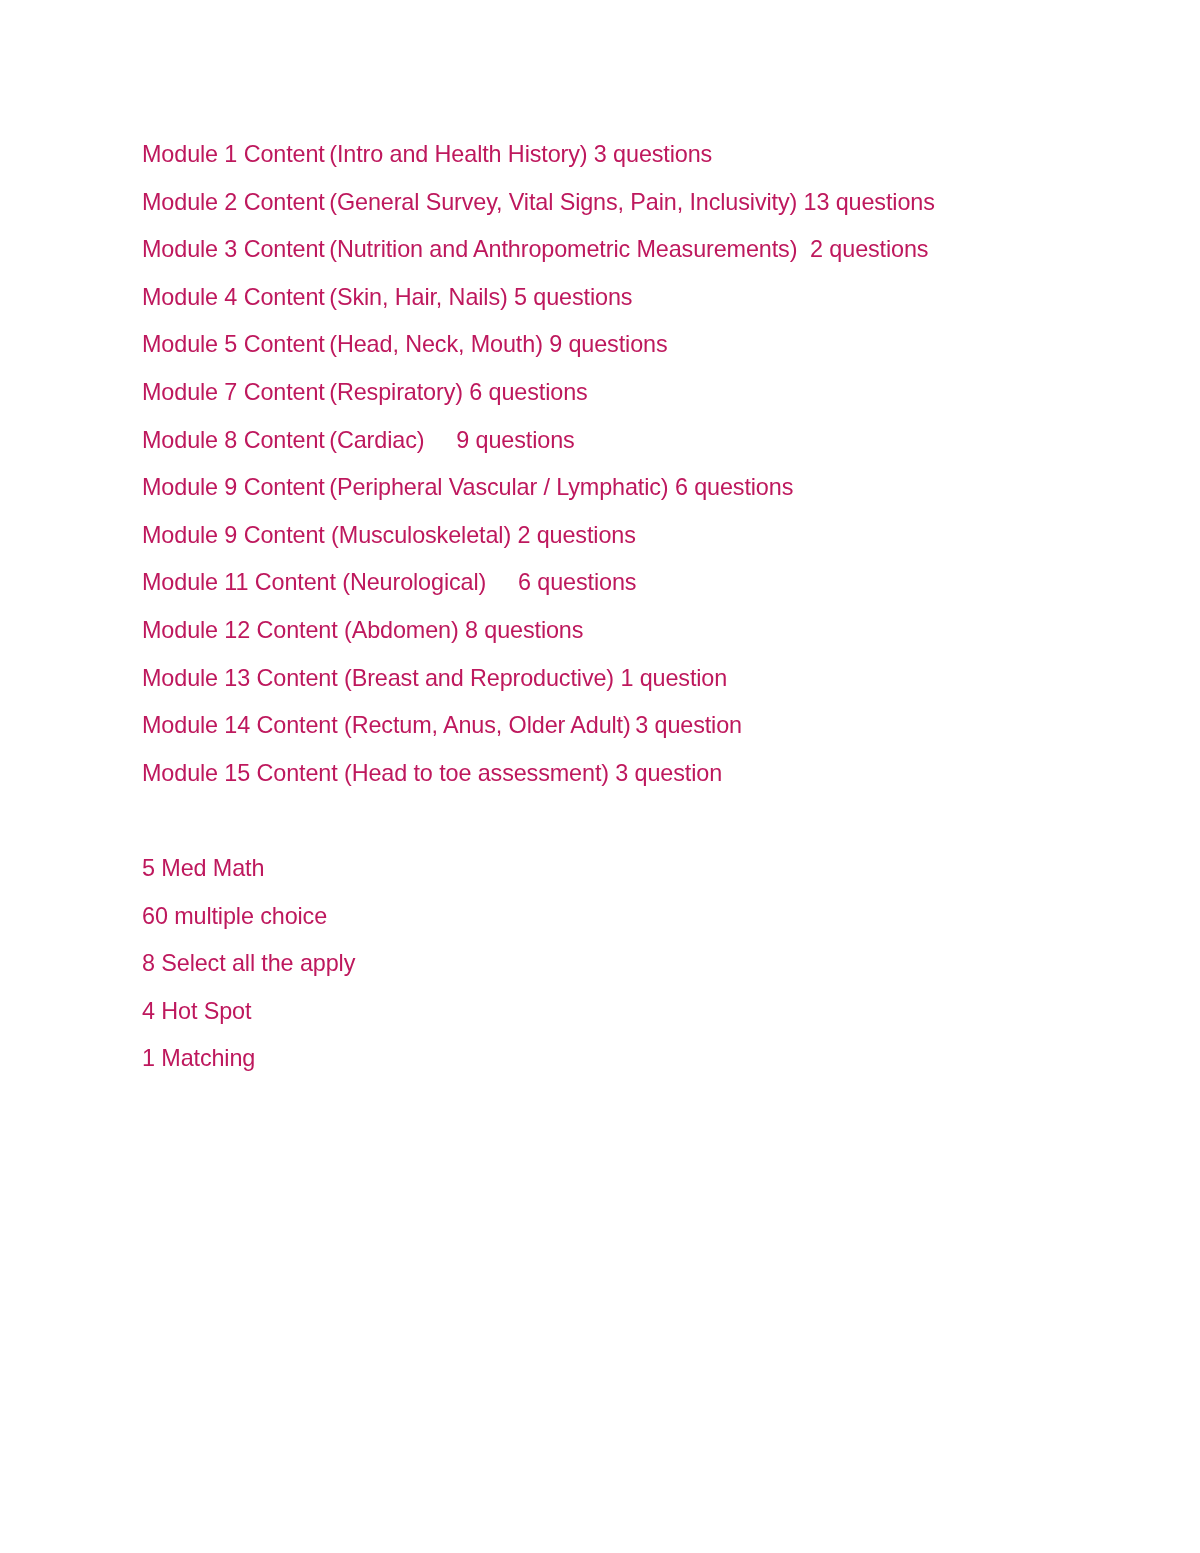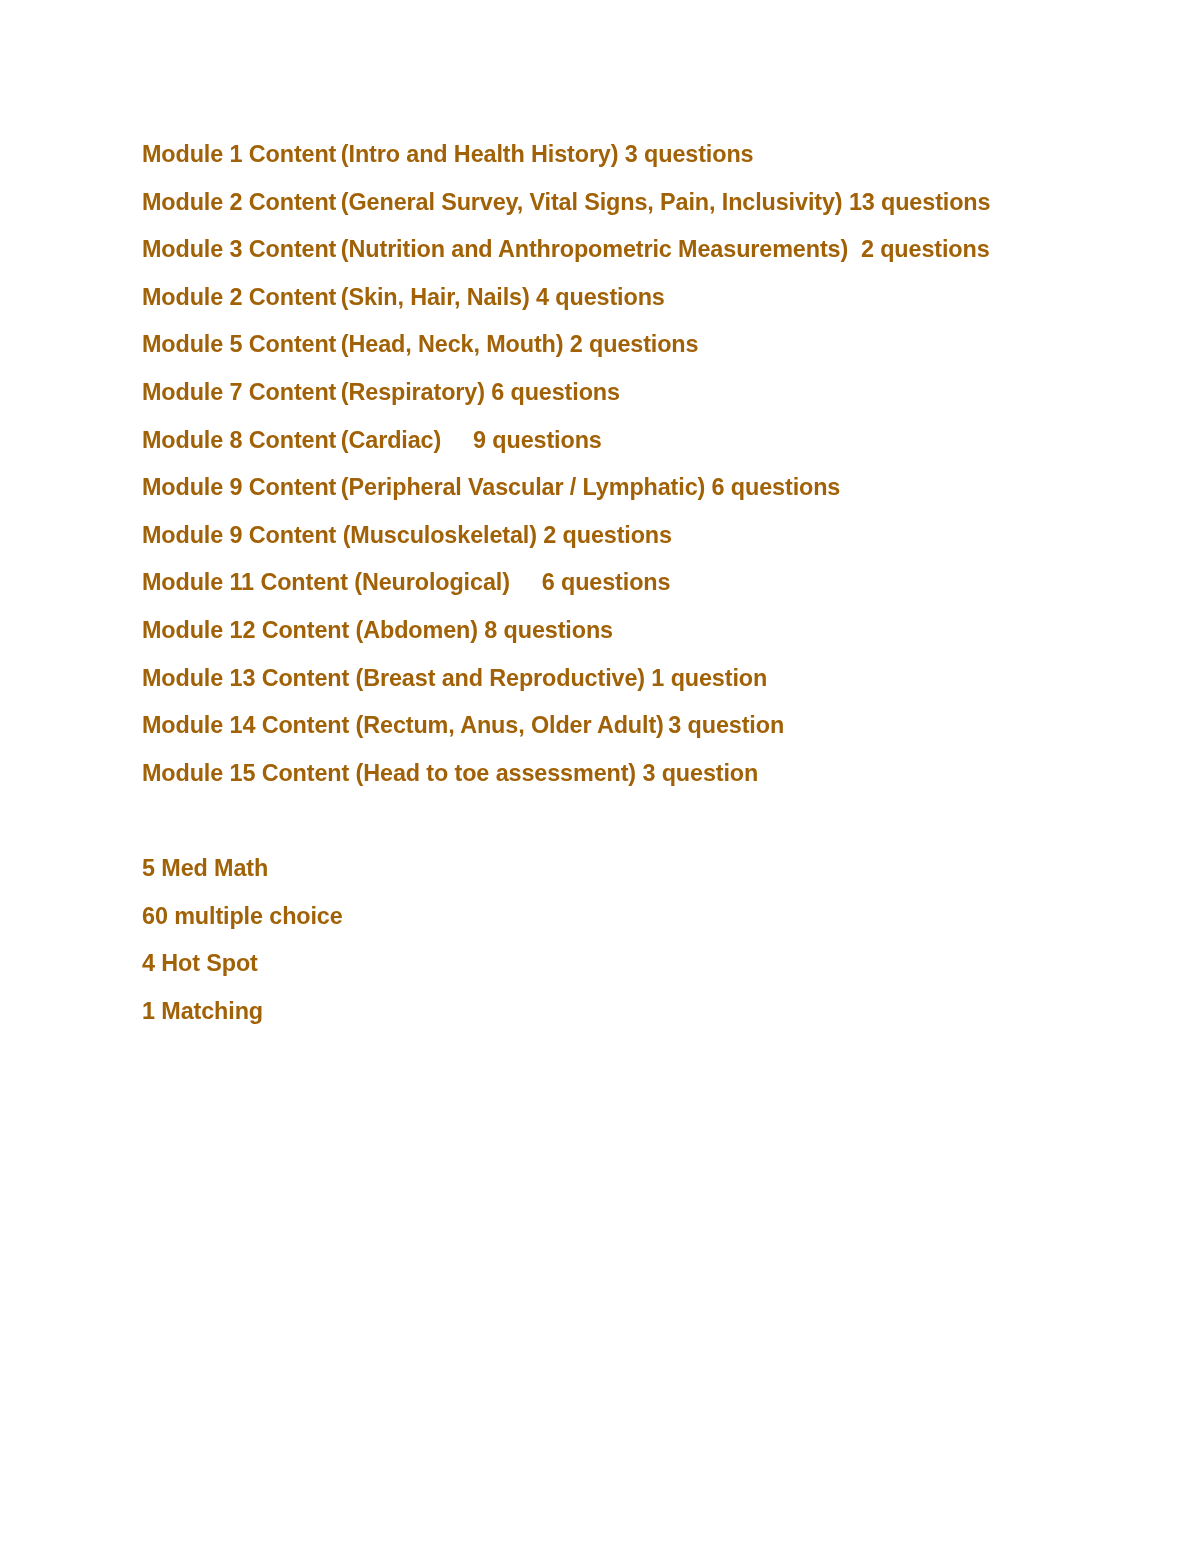--- a/index.html
+++ b/index.html
@@ -32,22 +32,22 @@
   .doc-body {
     width: 940px;
   }
 
   .text-line {
     font-size: 23.4px;
     line-height: 47.6px;
     height: 47.6px;
     letter-spacing: -0.12px;
     white-space: pre;
-    color: #a16207;
-    font-weight: 700;
+    color: #be185d;
+    font-weight: 400;
   }
 
   
   .spacer-line {
     height: 47.6px;
     line-height: 47.6px;
     font-size: 23.4px;
     white-space: pre;
   }
 
@@ -61,36 +61,37 @@
 </head>
 <body>
 
 <div class="page">
   <div class="doc-body">
 
     <div class="module-list">
       <div class="text-line">Module 1 Content (Intro and Health History) 3 questions</div>
       <div class="text-line">Module 2 Content (General Survey, Vital Signs, Pain, Inclusivity) 13 questions</div>
       <div class="text-line">Module 3 Content (Nutrition and Anthropometric Measurements)  2 questions</div>
-      <div class="text-line">Module 2 Content (Skin, Hair, Nails) 4 questions</div>
-      <div class="text-line">Module 5 Content (Head, Neck, Mouth) 2 questions</div>
+      <div class="text-line">Module 4 Content (Skin, Hair, Nails) 5 questions</div>
+      <div class="text-line">Module 5 Content (Head, Neck, Mouth) 9 questions</div>
       <div class="text-line">Module 7 Content (Respiratory) 6 questions</div>
       <div class="text-line">Module 8 Content (Cardiac)     9 questions</div>
       <div class="text-line">Module 9 Content (Peripheral Vascular / Lymphatic) 6 questions</div>
       <div class="text-line">Module 9 Content (Musculoskeletal) 2 questions</div>
       <div class="text-line">Module 11 Content (Neurological)     6 questions</div>
       <div class="text-line">Module 12 Content (Abdomen) 8 questions</div>
       <div class="text-line">Module 13 Content (Breast and Reproductive) 1 question</div>
       <div class="text-line">Module 14 Content (Rectum, Anus, Older Adult) 3 question</div>
       <div class="text-line">Module 15 Content (Head to toe assessment) 3 question</div>
     </div>
 
     <div class="spacer-line"> </div>
 
     <div class="summary-list">
       <div class="text-line">5 Med Math</div>
       <div class="text-line">60 multiple choice</div>
+      <div class="text-line">8 Select all the apply</div>
       <div class="text-line">4 Hot Spot</div>
       <div class="text-line">1 Matching</div>
     </div>
 
   </div>
 </div>
 
 </body></html>

